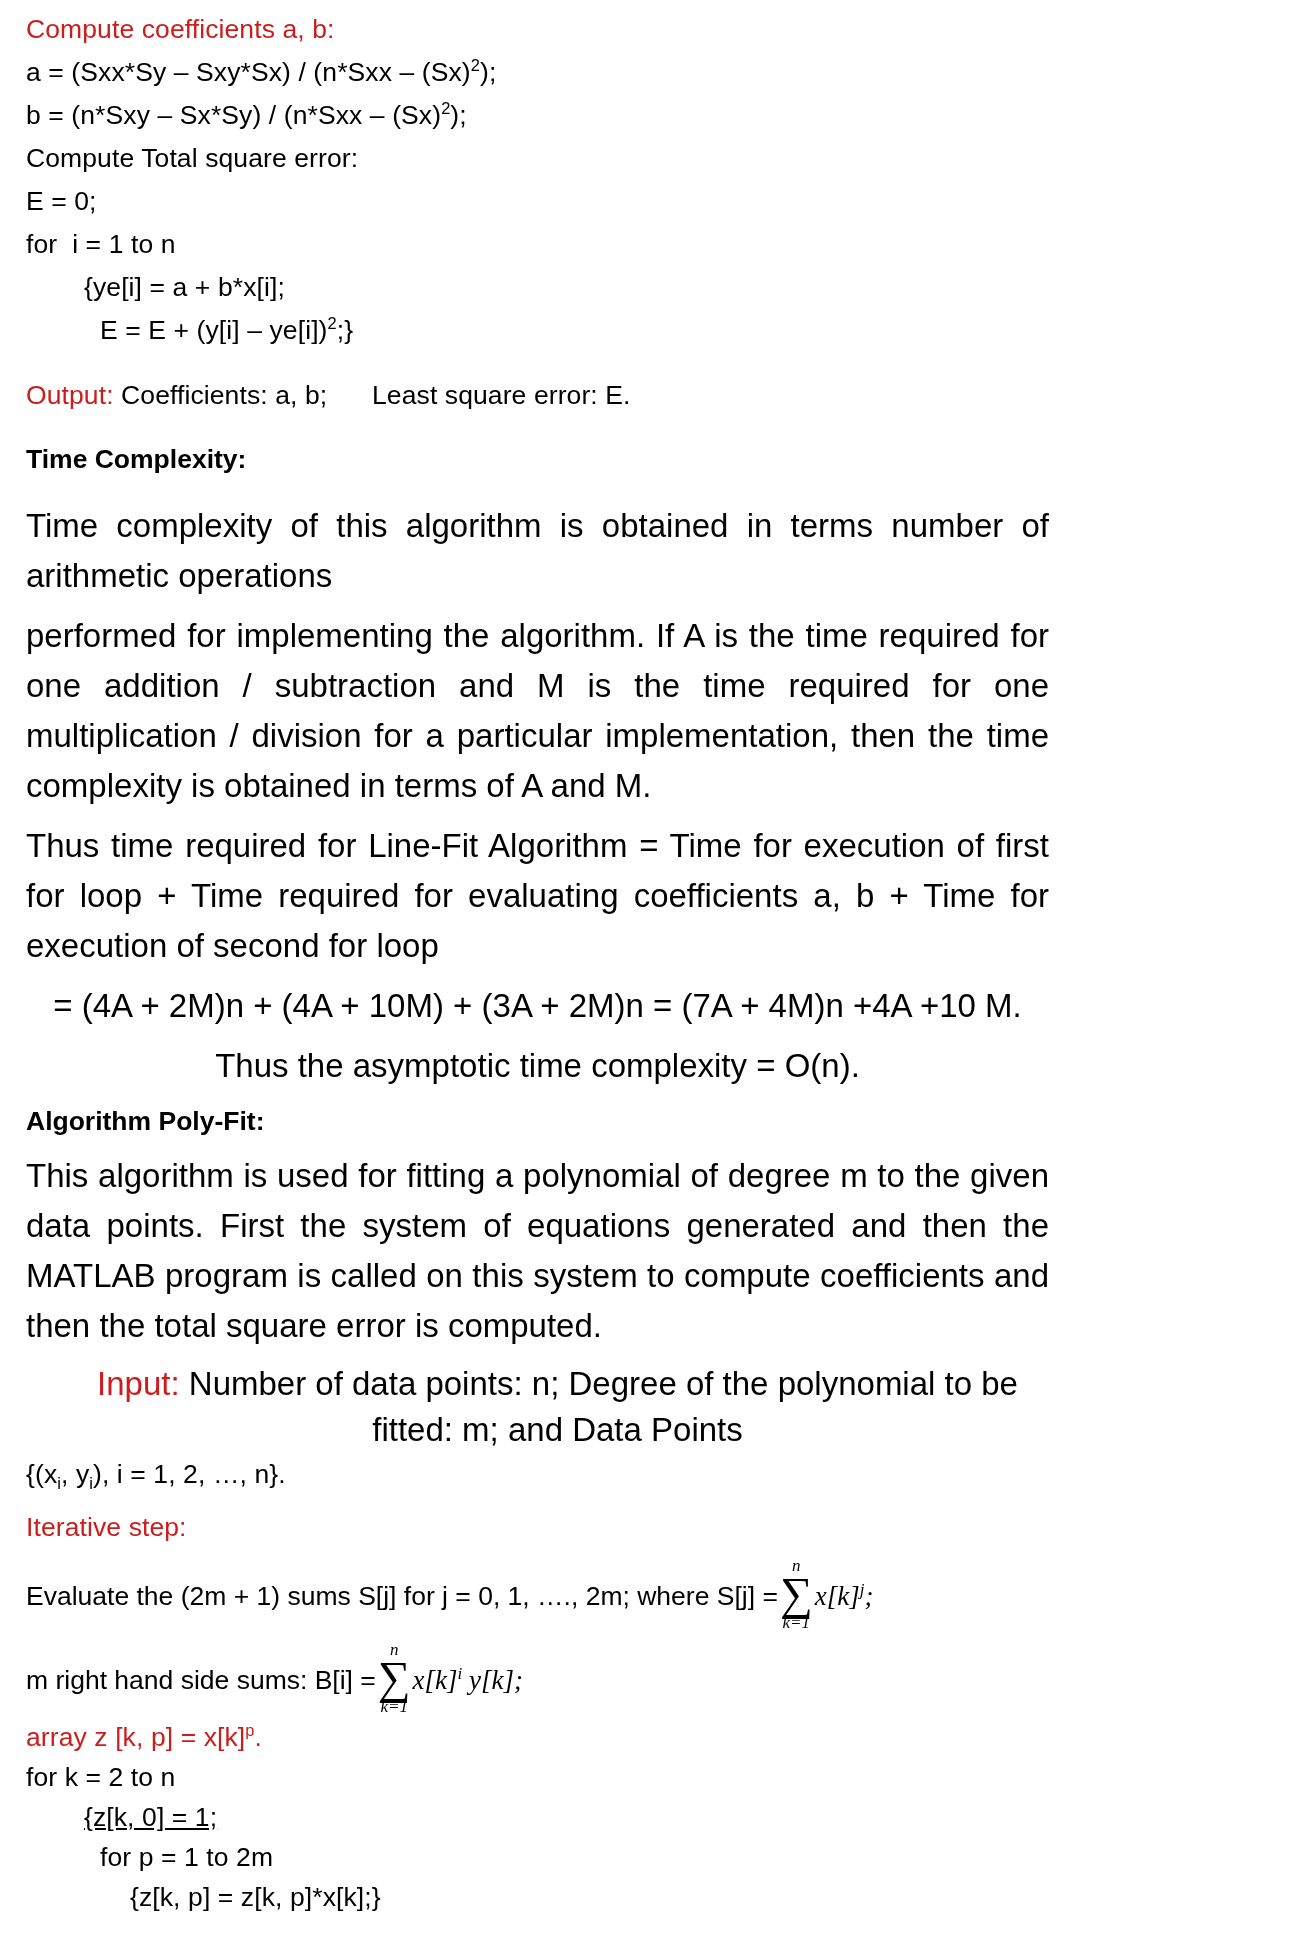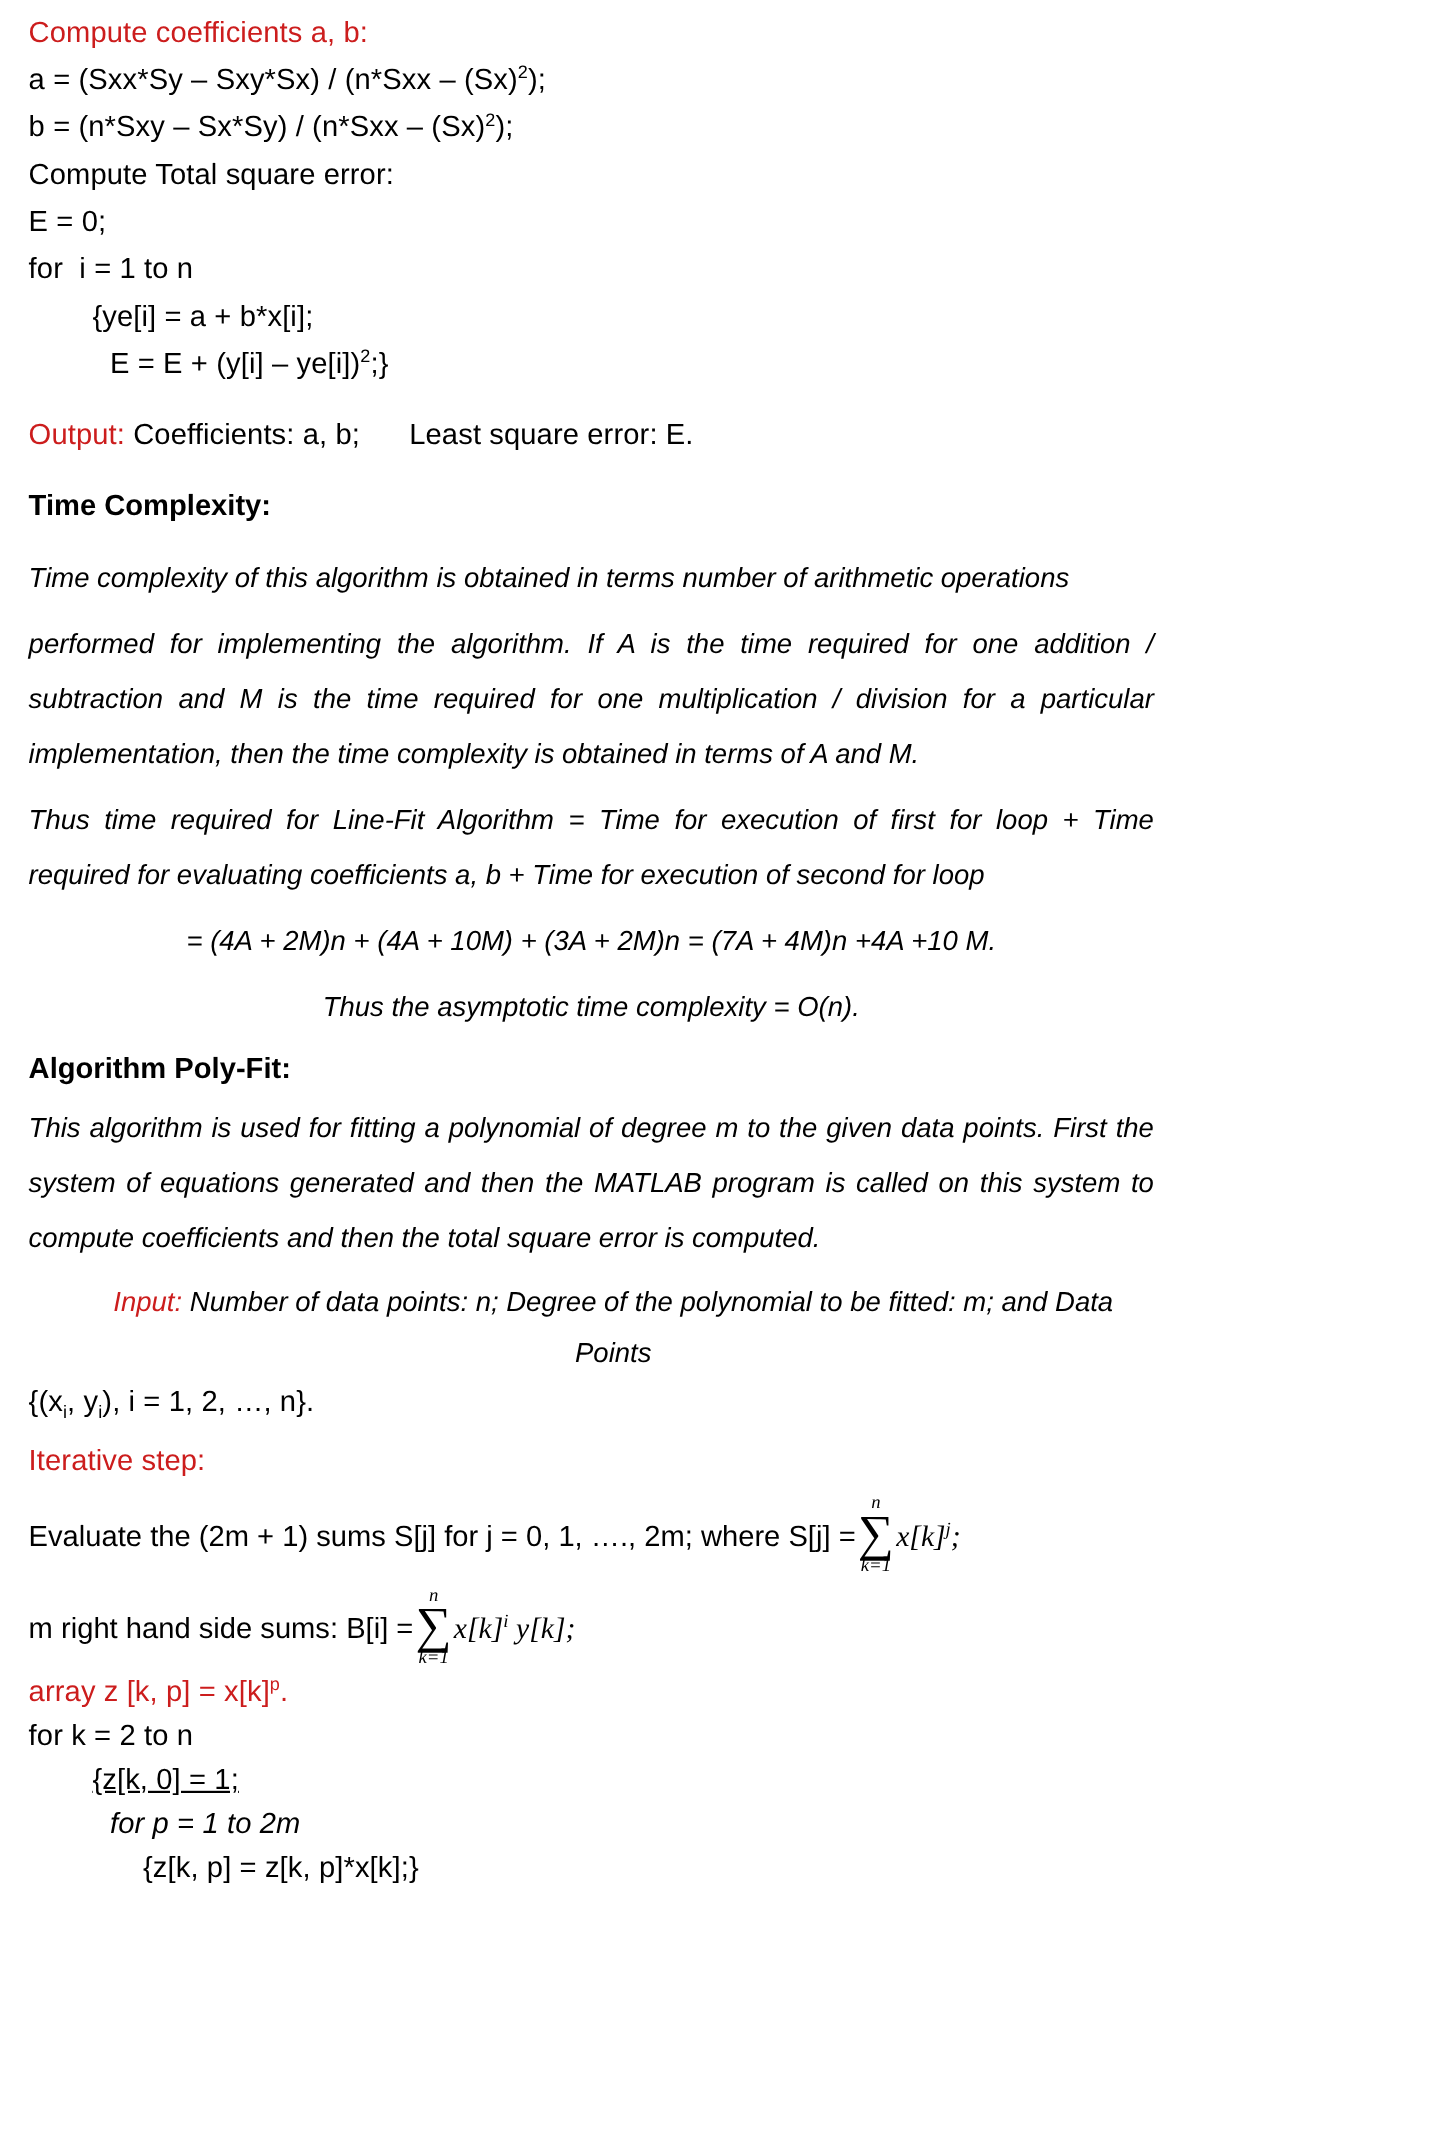--- a/index.html
+++ b/index.html
@@ -23,26 +23,25 @@
   .red { color: #CC1D1D; }
 
   
   .line {
     font-size: 26.5px;
     line-height: 43px;
     white-space: pre-wrap;
     letter-spacing: 0.1px;
   }
   .para {
-    font-size: 25px;
+    font-size: 33px;
     line-height: 50px;
     text-align: justify;
     text-justify: inter-word;
     margin: 0;
-    font-style: italic;
   }
   .para.nojust { text-align: center; }
 
   .gap-s { height: 10px; }
   .gap-m { height: 22px; }
 
   .heading {
     font-size: 26.5px;
     font-weight: bold;
     line-height: 40px;
@@ -187,17 +186,17 @@
     <span class="mathit"><span>x[k]</span><sup>i</sup><span> y[k]</span><span>;</span></span>
   </div>
 
 
   <div class="line red" style="line-height:40px;"><span>array z [k, p] = x[k]</span><sup>p</sup><span>.</span></div>
 
   <div class="line" style="line-height:40px;">for k = 2 to n</div>
 
   <div class="line indent2" style="line-height:40px;text-decoration:underline;">{z[k, 0] = 1;</div>
 
-  <div class="line indent3" style="line-height:40px;font-style:italic;">for p = 1 to 2m</div>
+  <div class="line indent3" style="line-height:40px;">for p = 1 to 2m</div>
 
   <div class="line indent4" style="line-height:40px;">{z[k, p] = z[k, p]*x[k];}</div>
 
 </div>
 
 </body></html>

